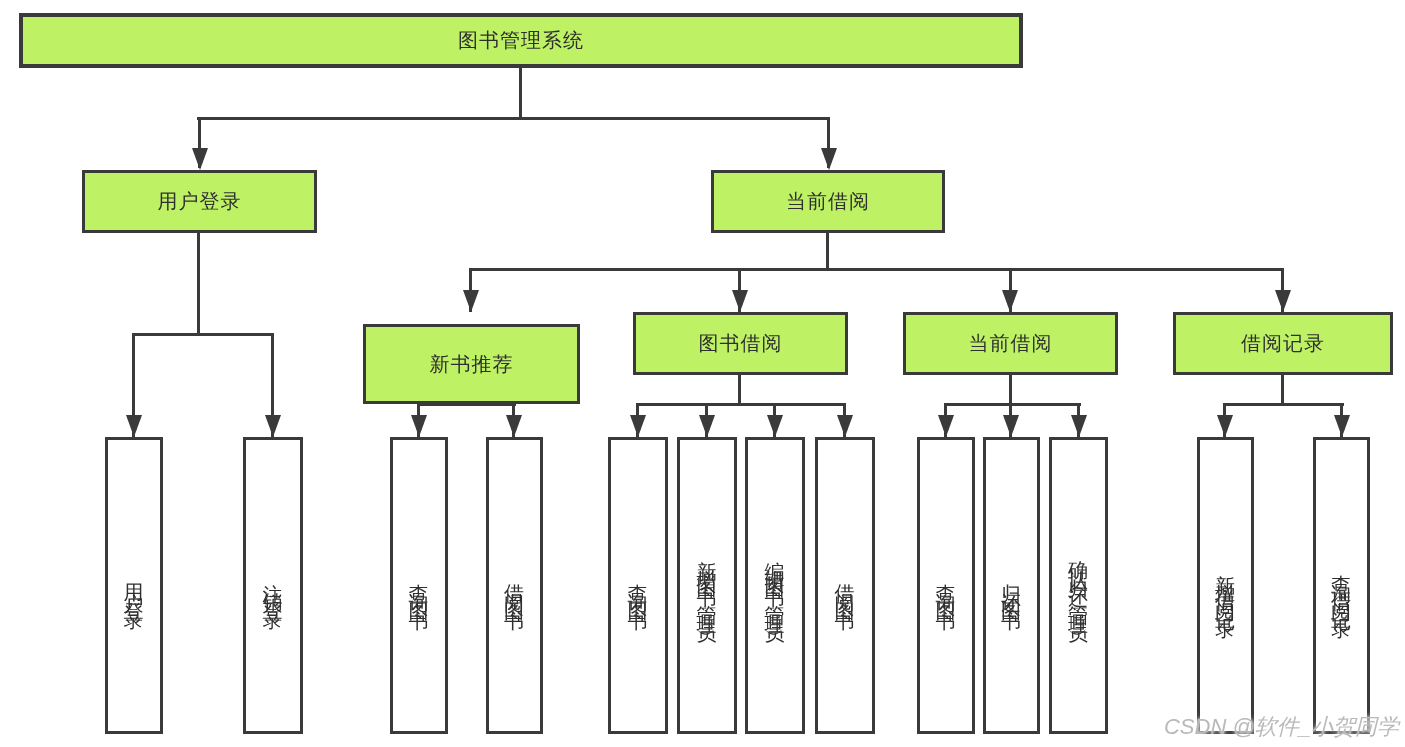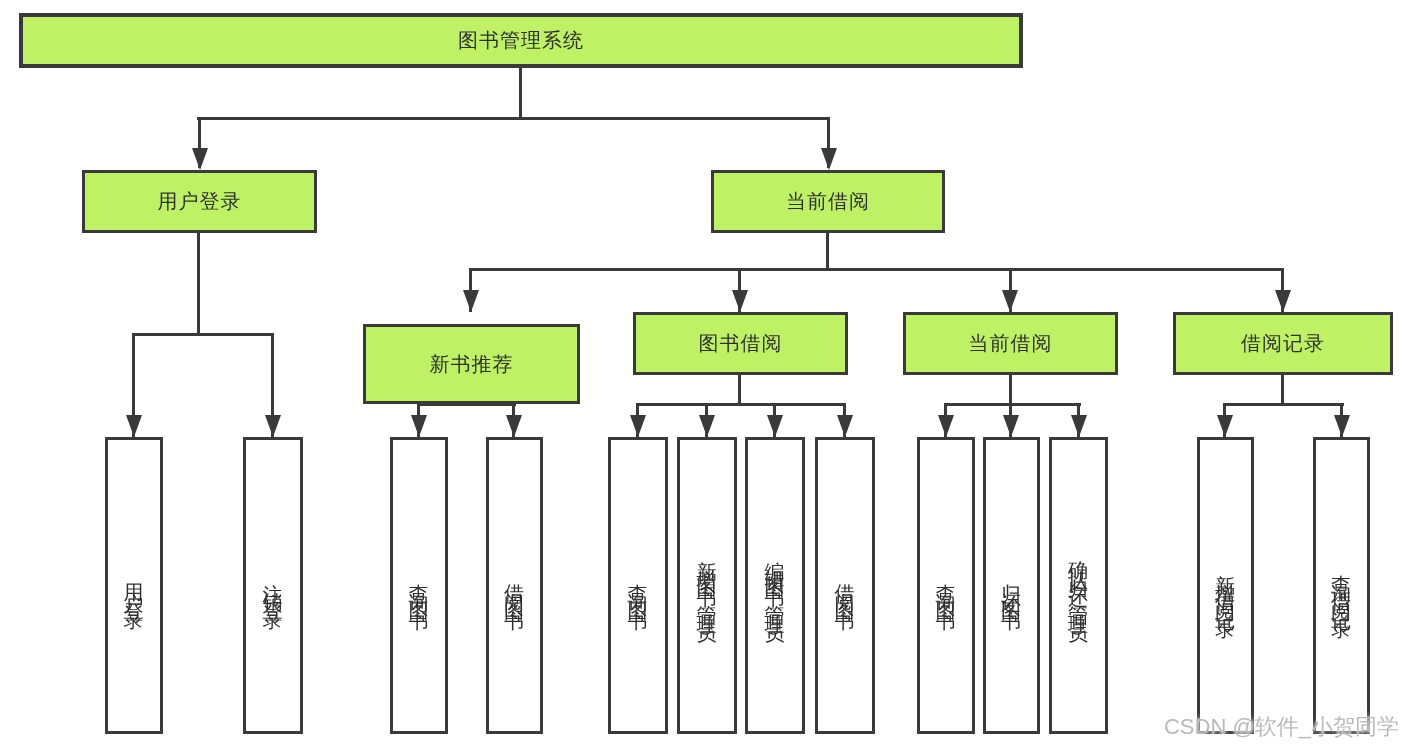--- a/index.html
+++ b/index.html
@@ -25,20 +25,21 @@
   .hline { position:absolute; height:3px; background:#3a3a3a; z-index:1; }
   .arrow {
     position:absolute; width:0; height:0; z-index:1;
     border-left:8px solid transparent; border-right:8px solid transparent;
     border-top:22px solid #3a3a3a;
   }
   .watermark {
     position:absolute; right:6px; bottom:5px; z-index:5;
     font-size:22px; color:#b9b9b9;
     text-shadow:0 0 3px #ffffff, 0 0 6px #ffffff;
+    font-style:italic;
   }
 </style>
 </head>
 <body>
 
 <div class="canvas">
 
   <div class="hbox root" style="left:19px; top:13px; width:1004px; height:55px;">图书管理系统</div>
 
   <div class="hbox" style="left:82px; top:170px; width:235px; height:63px;">用户登录</div>

